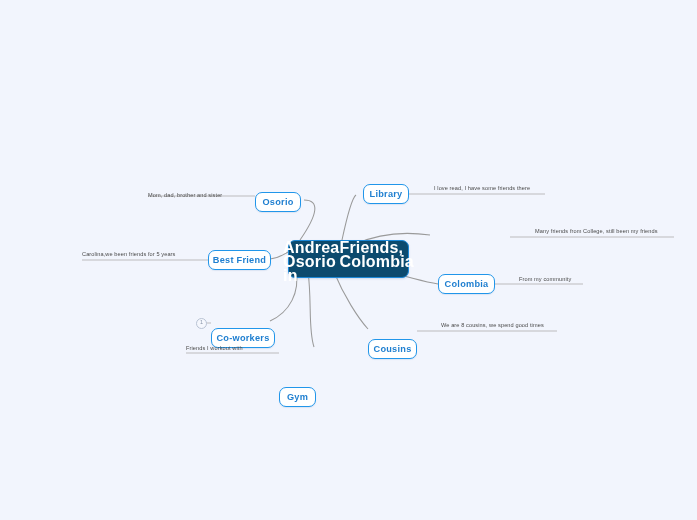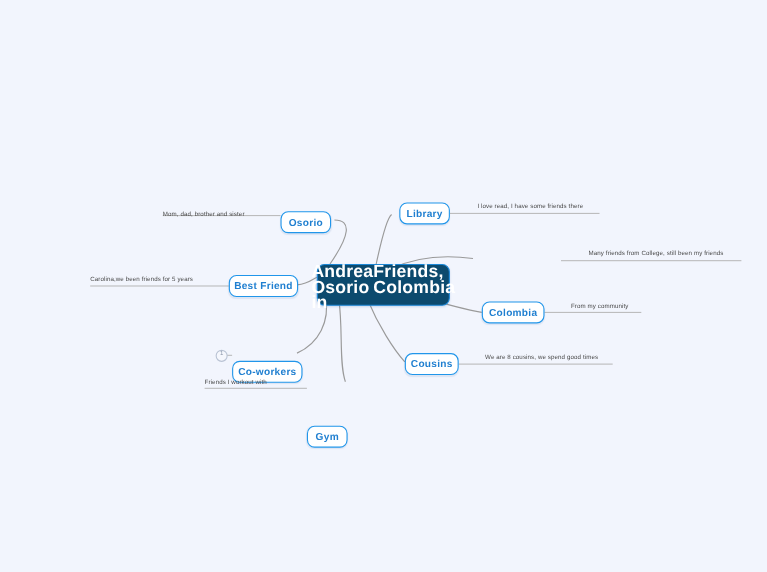--- a/index.html
+++ b/index.html
@@ -143,18 +143,18 @@
   </div>
   <div class="annotation" style="left:434px; top:184px;">I love read, I have some friends there</div>
 
   <div class="annotation" style="left:535px; top:227px;">Many friends from College, still been my friends</div>
 
   <div class="node" style="left:438px; top:274px; width:57px;">
     <span>Colombia</span>
   </div>
   <div class="annotation" style="left:519px; top:275px;">From my community</div>
 
-  <div class="node" style="left:368px; top:321px; width:49px;">
+  <div class="node" style="left:368px; top:339px; width:49px;">
     <span>Cousins</span>
   </div>
   <div class="annotation" style="left:441px; top:321px;">We are 8 cousins, we spend good times</div>
 
 </div>
 
 </body></html>

